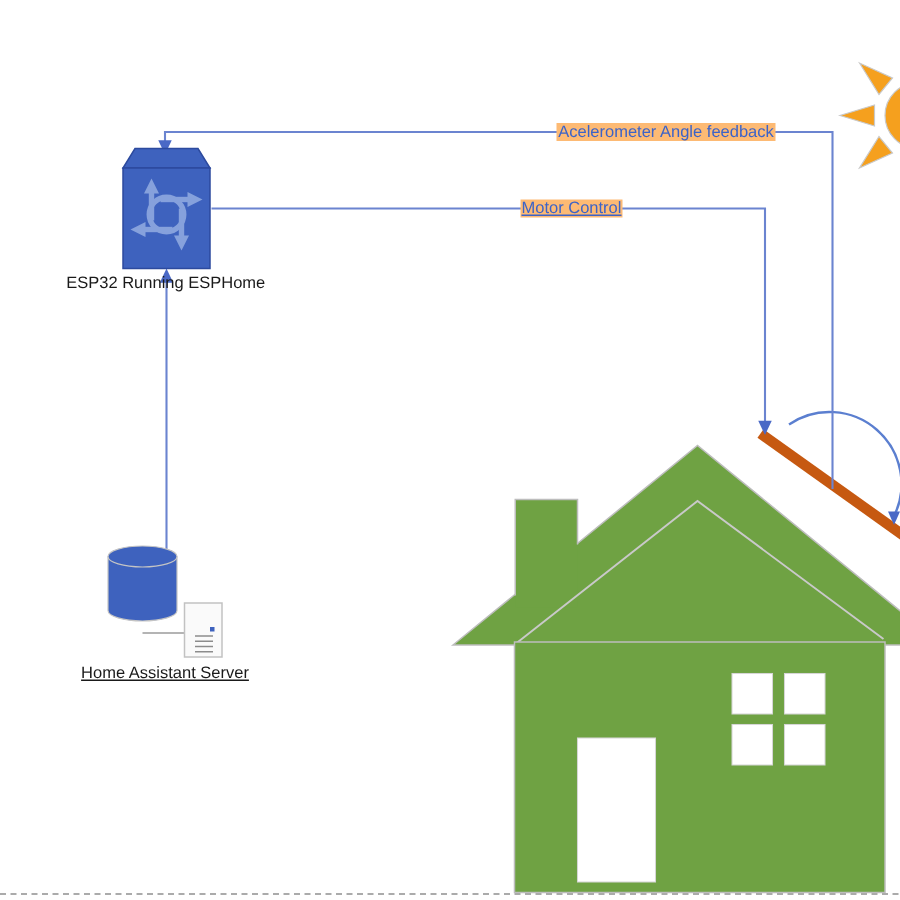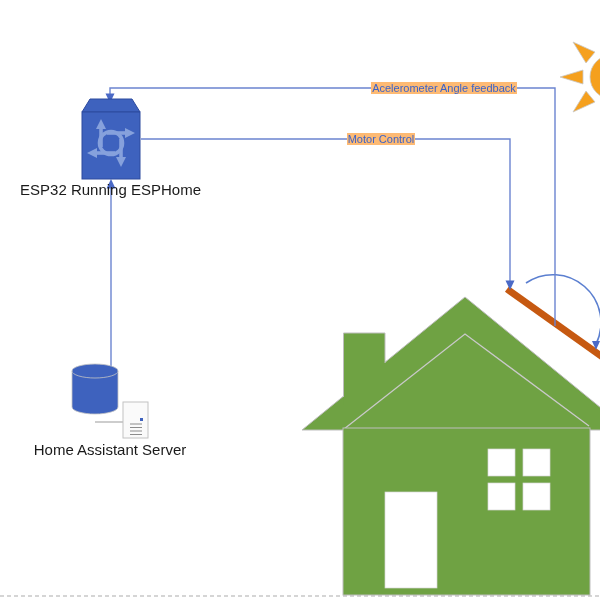--- a/index.html
+++ b/index.html
@@ -34,21 +34,21 @@
   .white-cut{fill:#fff;stroke:#D6D6D6;stroke-width:0.7;}
   .panel{stroke:var(--panel-orange);stroke-width:7;fill:none;}
   .arc{stroke:#5B7FD0;stroke-width:1.6;fill:none;}
   .sun{fill:var(--sun-orange);stroke:#C9C9C9;stroke-width:0.8;}
   .cyl{fill:var(--node-blue);stroke:#C4C4C4;stroke-width:0.8;}
   .server-box{fill:#FAFAFA;stroke:#C2C2C2;stroke-width:1;}
   .server-line{stroke:var(--server-gray);stroke-width:1;}
   .gray-link{stroke:#9B9B9B;stroke-width:1;}
   .page-border{stroke:var(--page-dash);stroke-width:1.2;stroke-dasharray:4 3;}
   .node-label{
-    position:absolute;font-size:15px;color:var(--text-dark);
+    position:absolute;font-size:11px;color:var(--text-dark);
     text-align:center;line-height:13px;
   }
   .edge-label{
     position:absolute;font-size:11px;color:var(--label-blue);
     text-align:center;line-height:13px;
   }
   .edge-label span{background:#fdba74;padding:0 1px;}
 </style>
 </head>
 <body>
@@ -136,24 +136,24 @@
         <path class="cyl" d="M72,371 L72,407 A23,7 0 0 0 118,407 L118,371"></path>
         <ellipse class="cyl" cx="95" cy="371" rx="23" ry="7"></ellipse>
       </g>
     </g>
 
     <line class="page-border" x1="0" y1="596" x2="600" y2="596"></line>
   </svg>
 
   <div class="node-label" style="left:20px;top:183px;width:181px;">ESP32 Running ESPHome</div>
 
-  <div class="node-label" style="left:20px;top:443px;width:180px;">Home Assistant Server</div>
+  <div class="node-label" style="left:20px;top:443px;width:180px;text-decoration:underline;">Home Assistant Server</div>
 
   <div class="edge-label" style="left:364px;top:82px;width:160px;">
     <span>Acelerometer Angle feedback</span>
   </div>
 
-  <div class="edge-label" style="left:331px;top:133px;width:100px;">
+  <div class="edge-label" style="left:331px;top:133px;width:100px;text-decoration:underline;">
     <span>Motor Control</span>
   </div>
 
 
 </div>
 
 </body></html>

